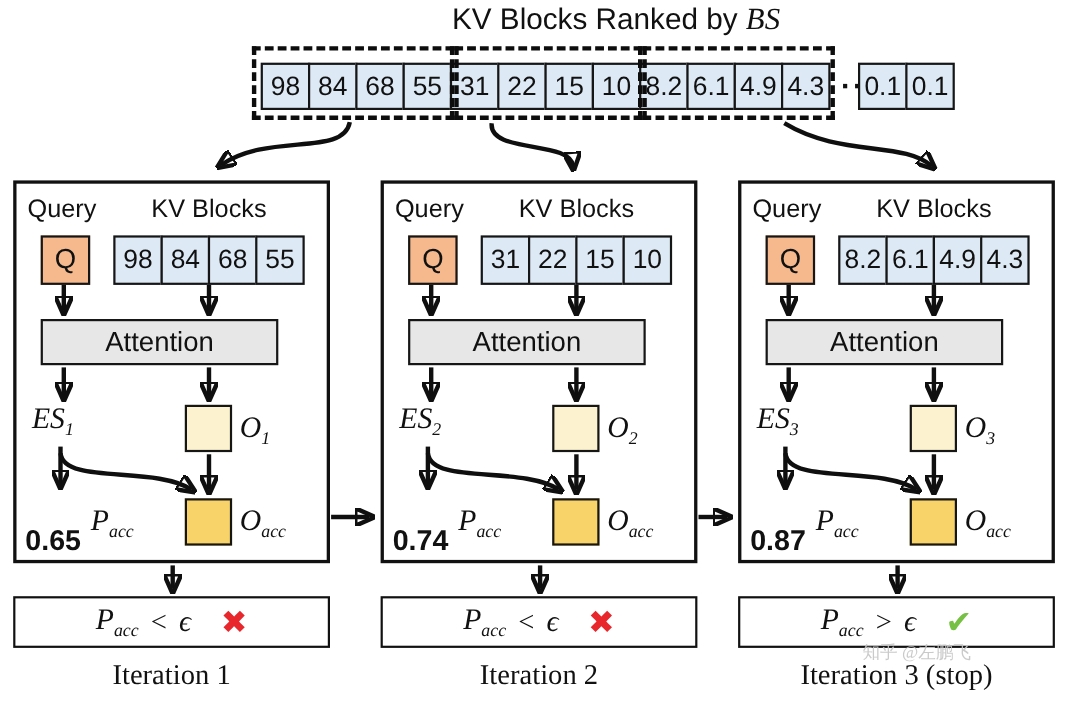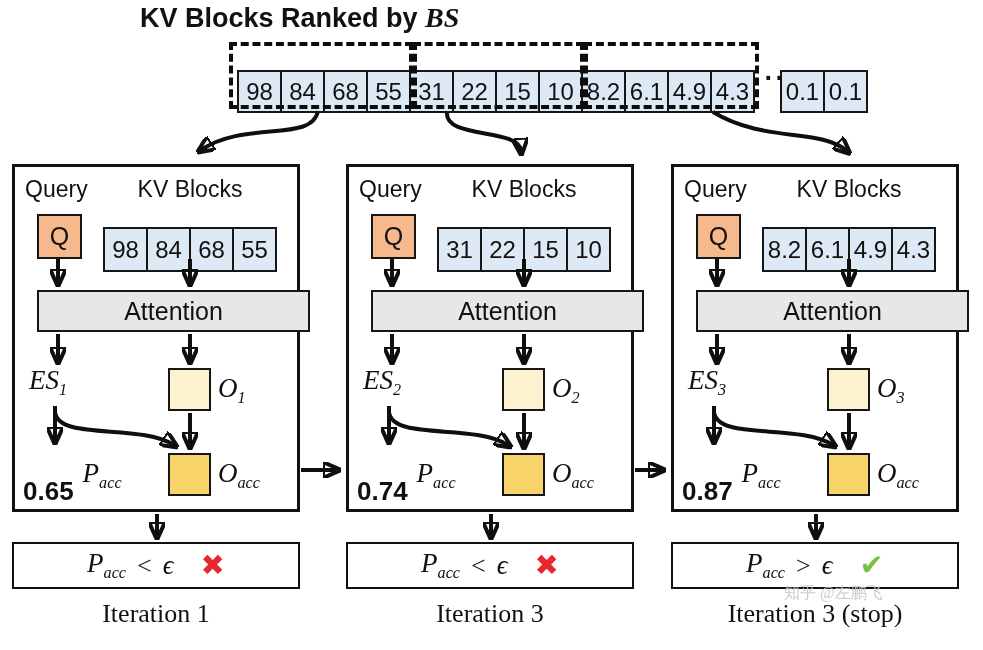--- a/index.html
+++ b/index.html
@@ -2,48 +2,47 @@
 <html style="--q_fill: #F6B98D; --kv_fill: #DDE9F5; --att_fill: #E7E7E7; --o_fill: #FCF2CF; --oacc_fill: #F8D369; --fail: #E8272D; --pass: #76C043;"><head>
 <meta charset="utf-8">
 <style>
   html,body{margin:0;padding:0;background:#ffffff;}
   #canvas{
     position:relative;width:983px;height:650px;background:#ffffff;overflow:hidden;
     font-family:"Liberation Sans",sans-serif;color:#111;
   }
   .abs{position:absolute;}
   
-  .title{left:140px;top:2px;width:840px;font-size:27px;font-weight:700;}
+  .title{left:140px;top:2px;width:840px;text-align:center;font-size:27px;font-weight:400;}
   .math{font-family:"Liberation Serif",serif;font-style:italic;}
   .title .math{font-size:28px;}
   
   .cells{display:flex;}
   .cell{
     width:45px;height:43px;box-sizing:border-box;border:2px solid #161616;margin-left:-2px;
     background:var(--kv_fill);display:flex;align-items:center;justify-content:center;
     font-size:24px;
-    margin-top:13px;
   }
   .cell:first-child{margin-left:0;}
   .top-cells{left:237px;top:57px;}
   .tail-cells{left:780px;top:57px;}
   .dash-box{top:42px;height:67px;box-sizing:border-box;border:4px dashed #0d0d0d;}
   .ellipsis{left:756px;top:57px;width:50px;height:43px;display:flex;align-items:center;justify-content:center;
     font-size:27px;font-weight:bold;letter-spacing:2px;}
   
   .panel{top:164px;width:288px;height:348px;box-sizing:border-box;border:3px solid #111;background:#fff;}
   .panel .abs{position:absolute;}
   .lbl{font-size:23px;}
   .lbl-query{left:10px;top:9px;}
   .lbl-kv{left:88px;top:9px;width:174px;text-align:center;}
   .q-box{left:22px;top:47px;width:45px;height:45px;box-sizing:border-box;border:2.5px solid #161616;
     background:var(--q_fill);display:flex;align-items:center;justify-content:center;font-size:25px;}
   .kv-row{left:88px;top:47px;}
   .kv-row .cell{height:45px;}
-  .att-box{left:22px;top:123px;width:273px;height:42px;box-sizing:border-box;border:2.5px solid #161616;
+  .att-box{left:22px;top:123px;width:216px;height:42px;box-sizing:border-box;border:2.5px solid #161616;
     background:var(--att_fill);display:flex;align-items:center;justify-content:center;font-size:25px;}
   .es-label{left:14px;top:198px;font-size:27px;}
   .o-box{left:153px;top:201px;width:43px;height:43px;box-sizing:border-box;border:2px solid #161616;background:var(--o_fill);}
   .o-label{left:203px;top:206px;font-size:27px;}
   .oacc-box{left:153px;top:286px;width:43px;height:43px;box-sizing:border-box;border:2px solid #161616;background:var(--oacc_fill);}
   .oacc-label{left:203px;top:291px;font-size:27px;}
   .p-line{left:8px;top:287px;height:43px;display:flex;align-items:center;gap:9px;}
   .p-line b{font-size:26px;font-weight:700;margin-top:32px;}
   .p-line .math{font-size:27px;}
   sub{font-size:0.6em;}
@@ -144,21 +143,21 @@
       <b>0.74</b>
       <span class="math"><span>P</span><sub>acc</sub></span>
     </div>
   </div>
   <div class="abs cond-box" style="left:346px;">
     <span class="math"><span>P</span><sub>acc</sub></span>
     <span class="cond-rel">&lt;</span>
     <span class="math">ϵ</span>
     <span class="result-icon fail">✖</span>
   </div>
-  <div class="abs caption" style="left:346px;">Iteration 3</div>
+  <div class="abs caption" style="left:346px;">Iteration 2</div>
 
   <div class="abs panel" style="left:671px;">
     <div class="abs lbl lbl-query">Query</div>
     <div class="abs lbl lbl-kv">KV Blocks</div>
     <div class="abs q-box">Q</div>
     <div class="abs cells kv-row">
       <div class="cell">8.2</div>
       <div class="cell">6.1</div>
       <div class="cell">4.9</div>
       <div class="cell">4.3</div>

